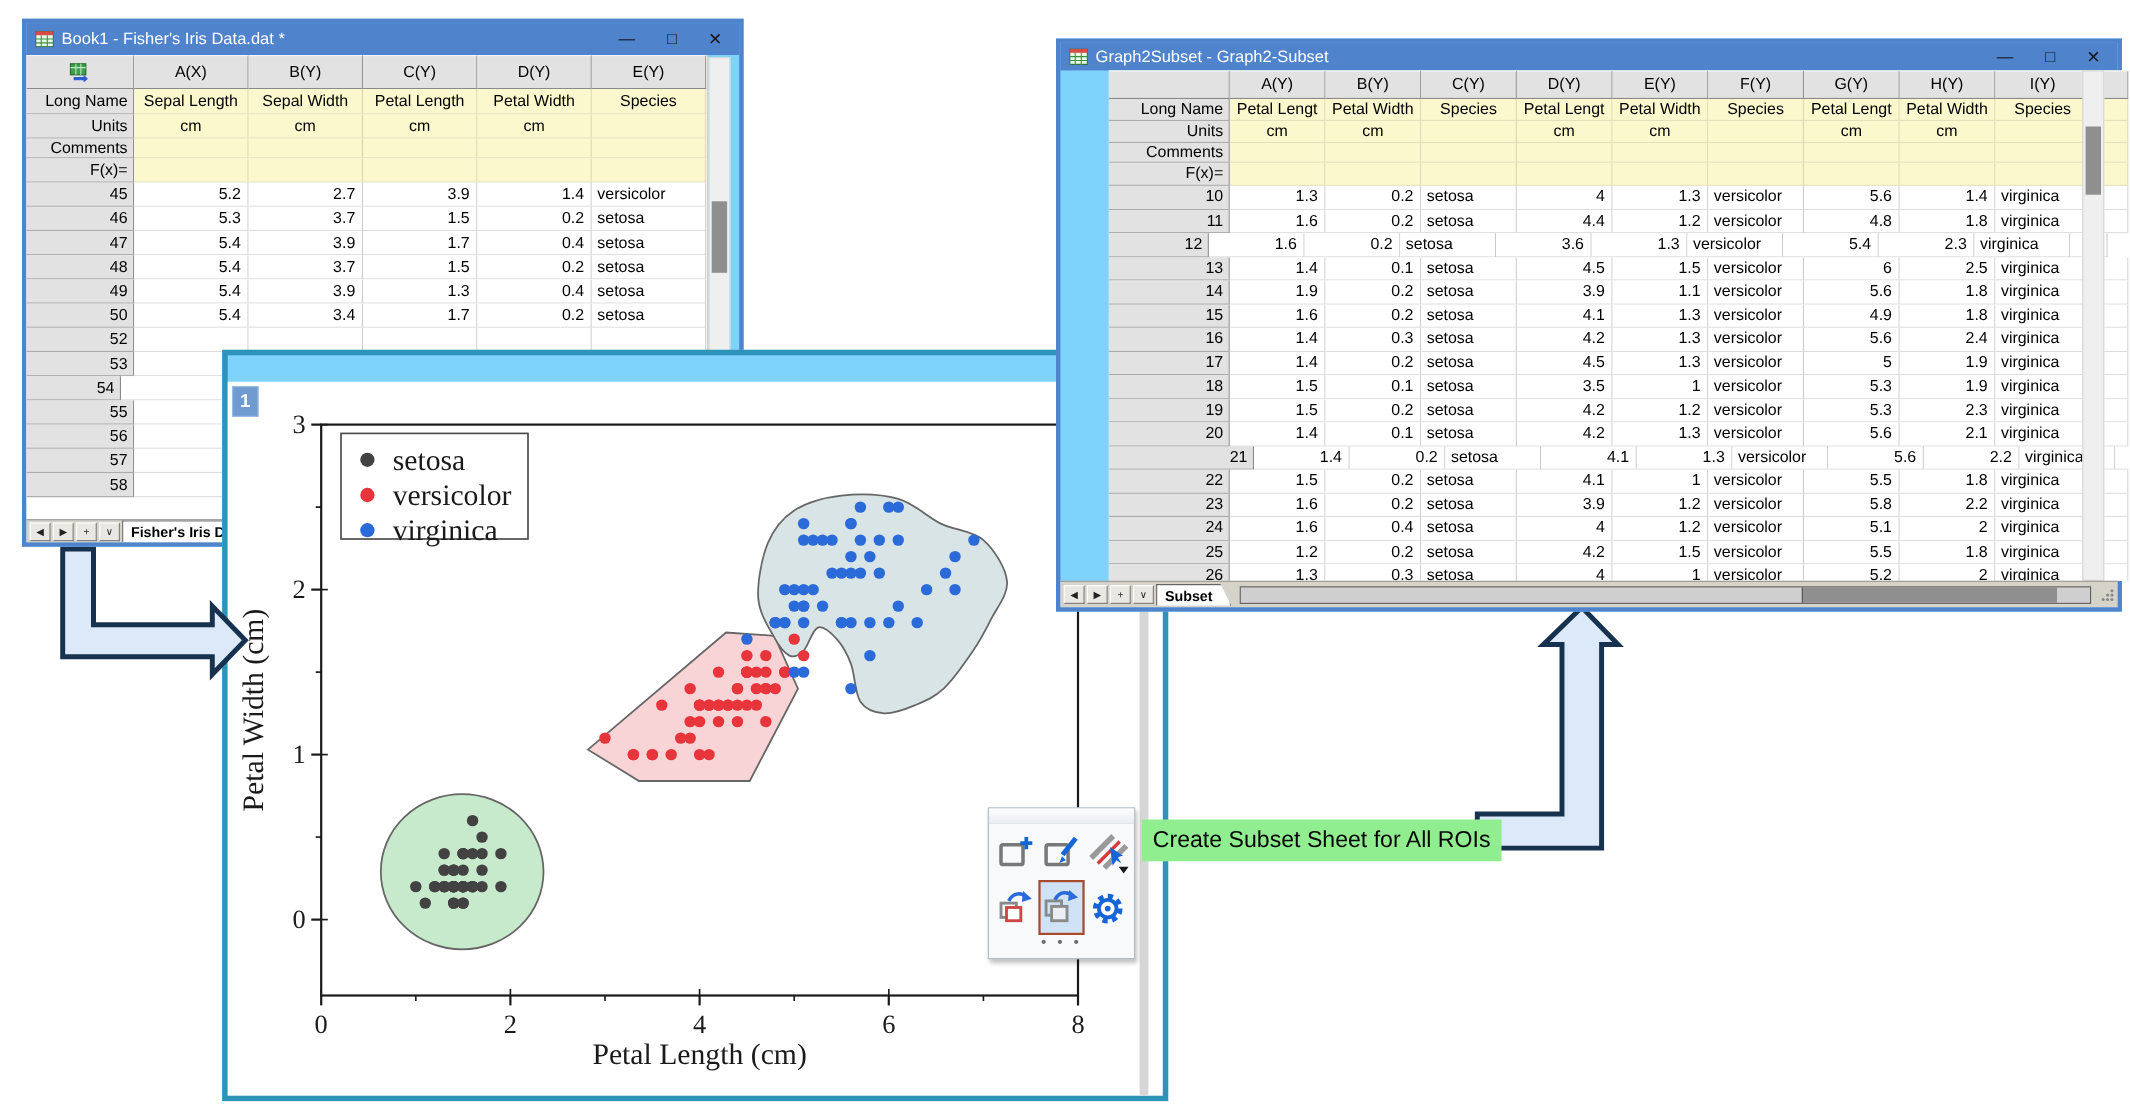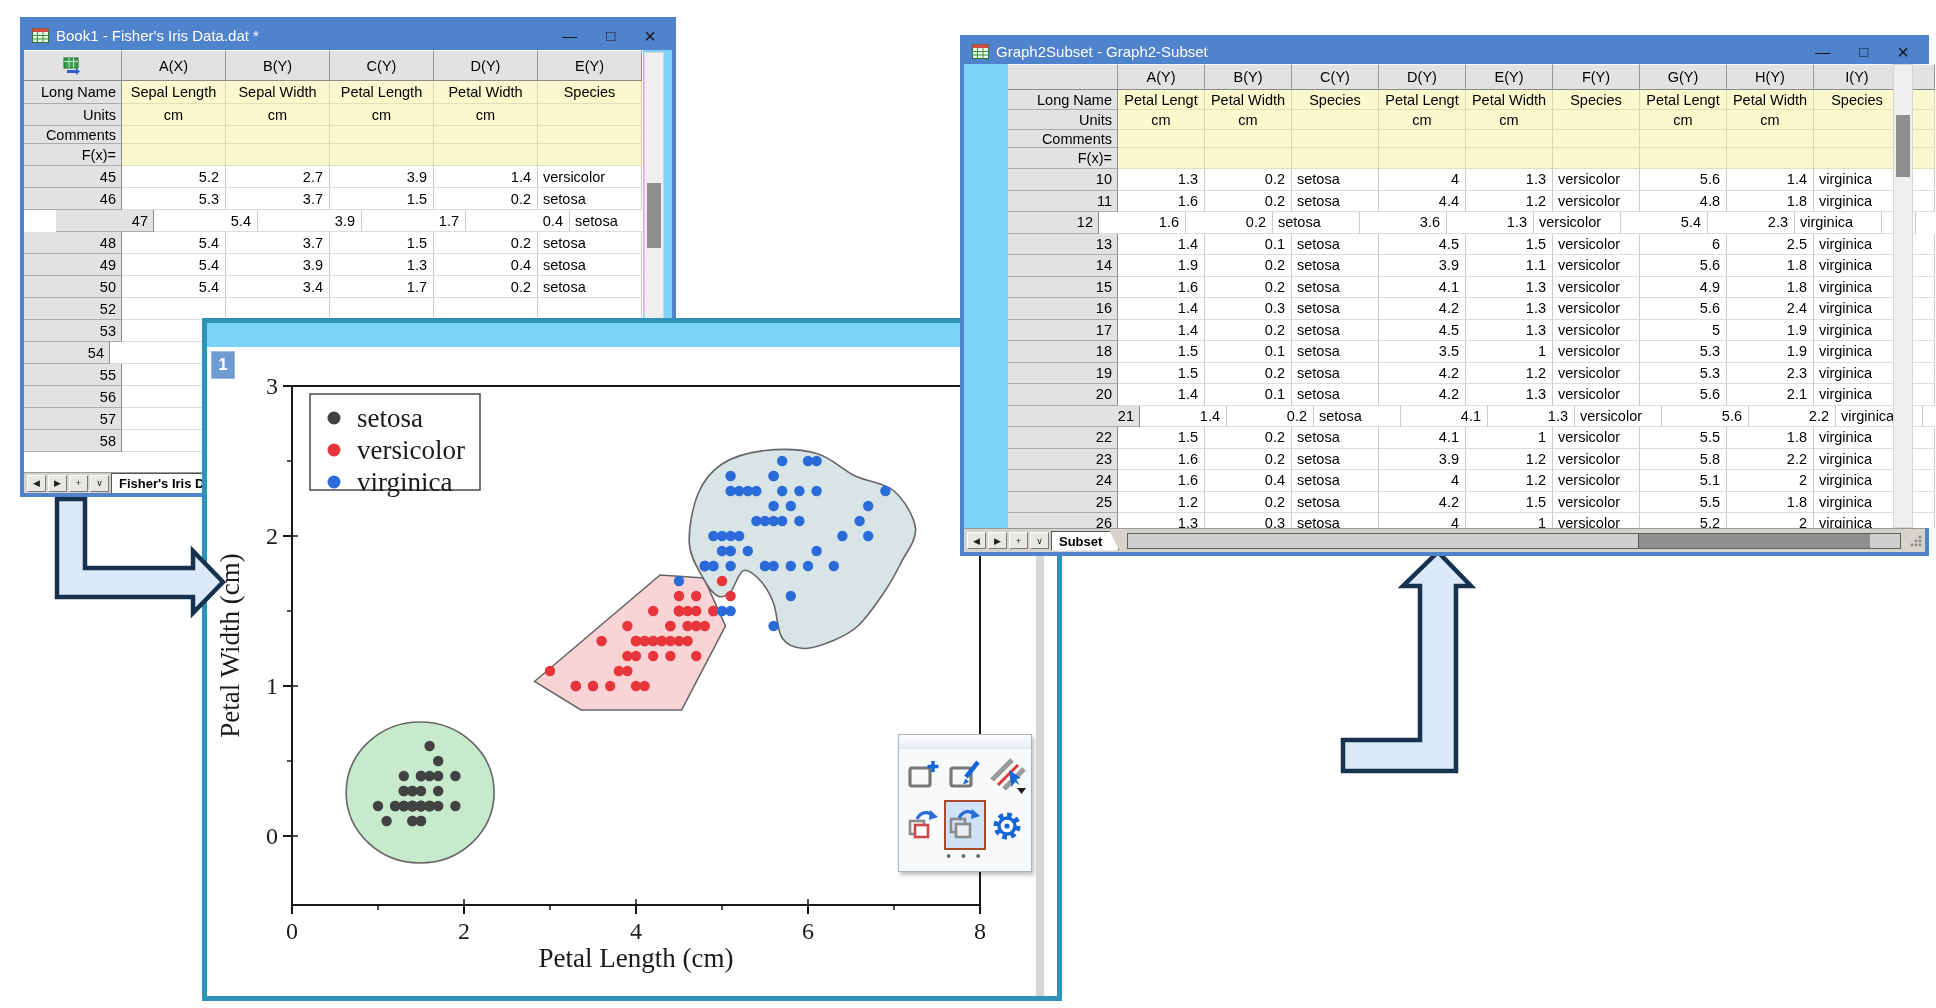--- a/index.html
+++ b/index.html
@@ -136,21 +136,21 @@
           <div class="cell c-txt" style="width: 104px;">versicolor</div>
         </div>
         <div class="srow" style="height: 22px;">
           <div class="cell c-rowhdr" style="width: 98px;">46</div>
           <div class="cell c-num" style="width: 104px;">5.3</div>
           <div class="cell c-num" style="width: 104px;">3.7</div>
           <div class="cell c-num" style="width: 104px;">1.5</div>
           <div class="cell c-num" style="width: 104px;">0.2</div>
           <div class="cell c-txt" style="width: 104px;">setosa</div>
         </div>
-        <div class="srow" style="height: 22px; padding-left: 32px;">
+        <div class="srow" style="height: 22px;">
           <div class="cell c-rowhdr" style="width: 98px;">47</div>
           <div class="cell c-num" style="width: 104px;">5.4</div>
           <div class="cell c-num" style="width: 104px;">3.9</div>
           <div class="cell c-num" style="width: 104px;">1.7</div>
           <div class="cell c-num" style="width: 104px;">0.4</div>
           <div class="cell c-txt" style="width: 104px;">setosa</div>
         </div>
         <div class="srow" style="height: 22px;">
           <div class="cell c-rowhdr" style="width: 98px;">48</div>
           <div class="cell c-num" style="width: 104px;">5.4</div>
@@ -827,14 +827,15 @@
         <svg width="36" height="36" viewBox="0 0 36 36">
           <circle cx="18" cy="19" r="11" fill="none" stroke="#1565d8" stroke-width="5" stroke-dasharray="4.6 4"></circle>
           <circle cx="18" cy="19" r="8" fill="#ffffff" stroke="#1565d8" stroke-width="3.4"></circle>
           <circle cx="18" cy="19" r="2.6" fill="#1565d8"></circle>
         </svg>
       </div>
     </div>
     <div class="mt-dots">• • •</div>
   </div>
 
+  <div id="roi-tooltip">Create Subset Sheet for All ROIs</div>
 
 </div>
 
 </body></html>

